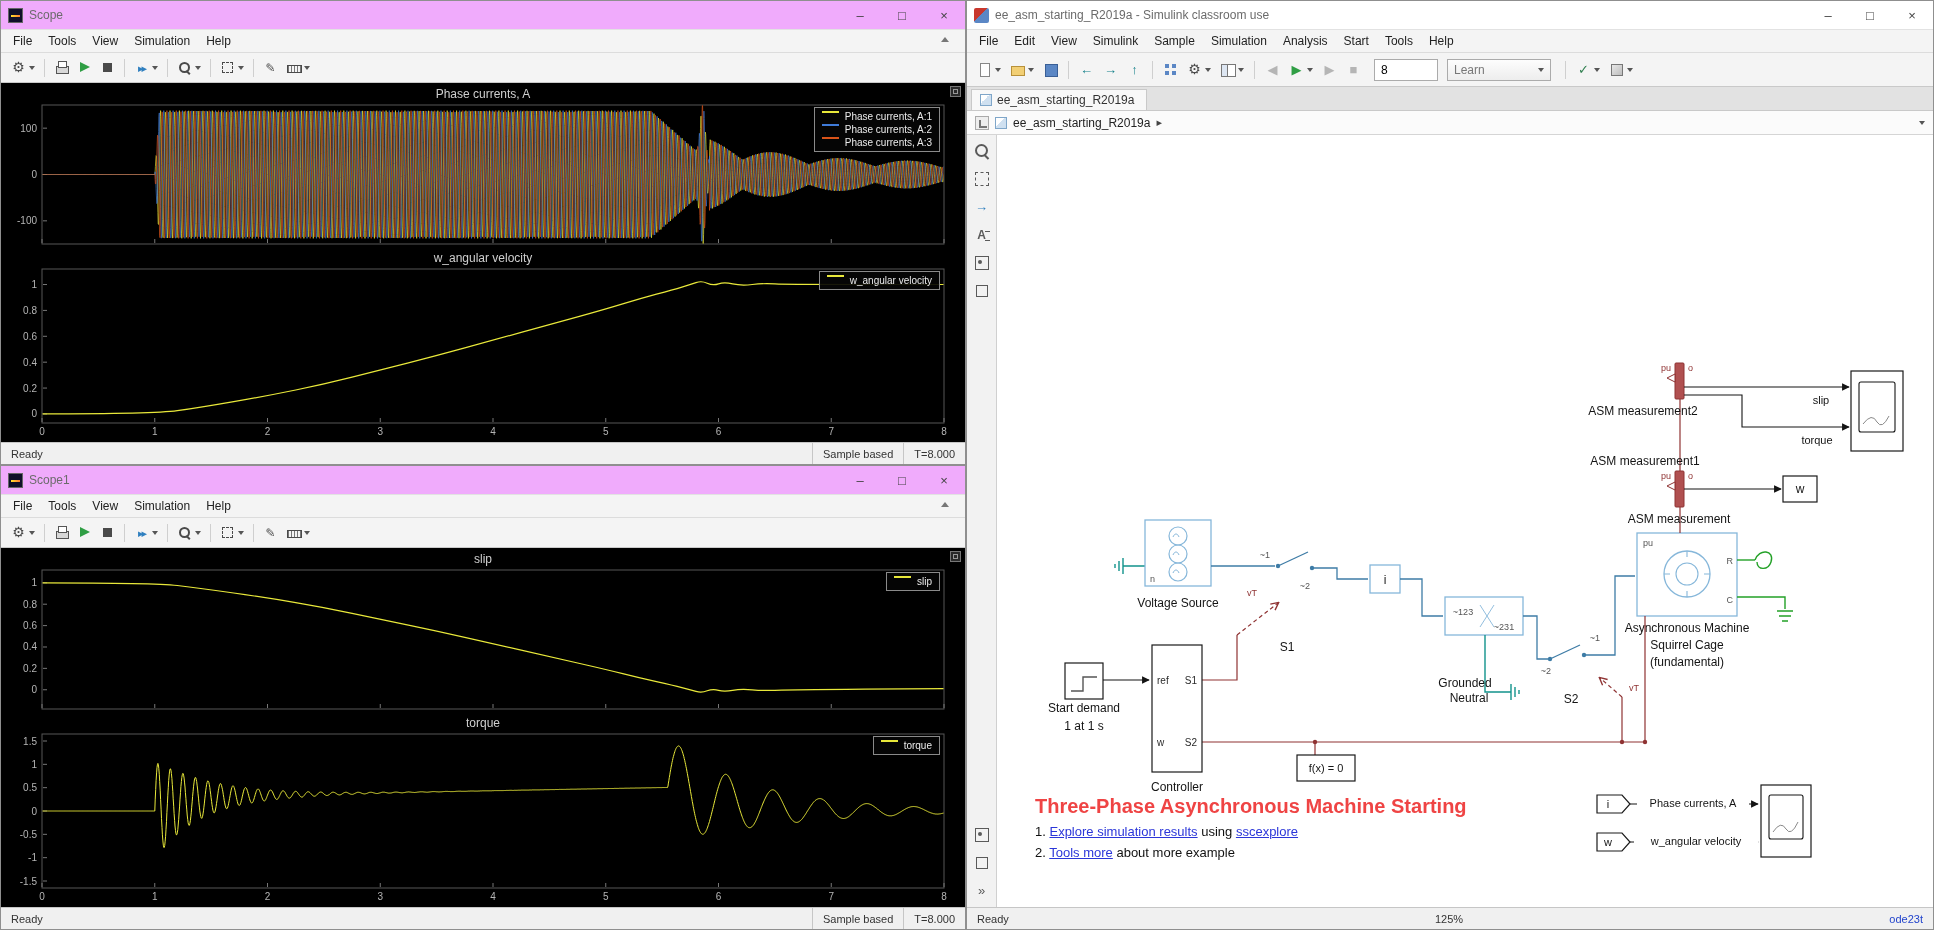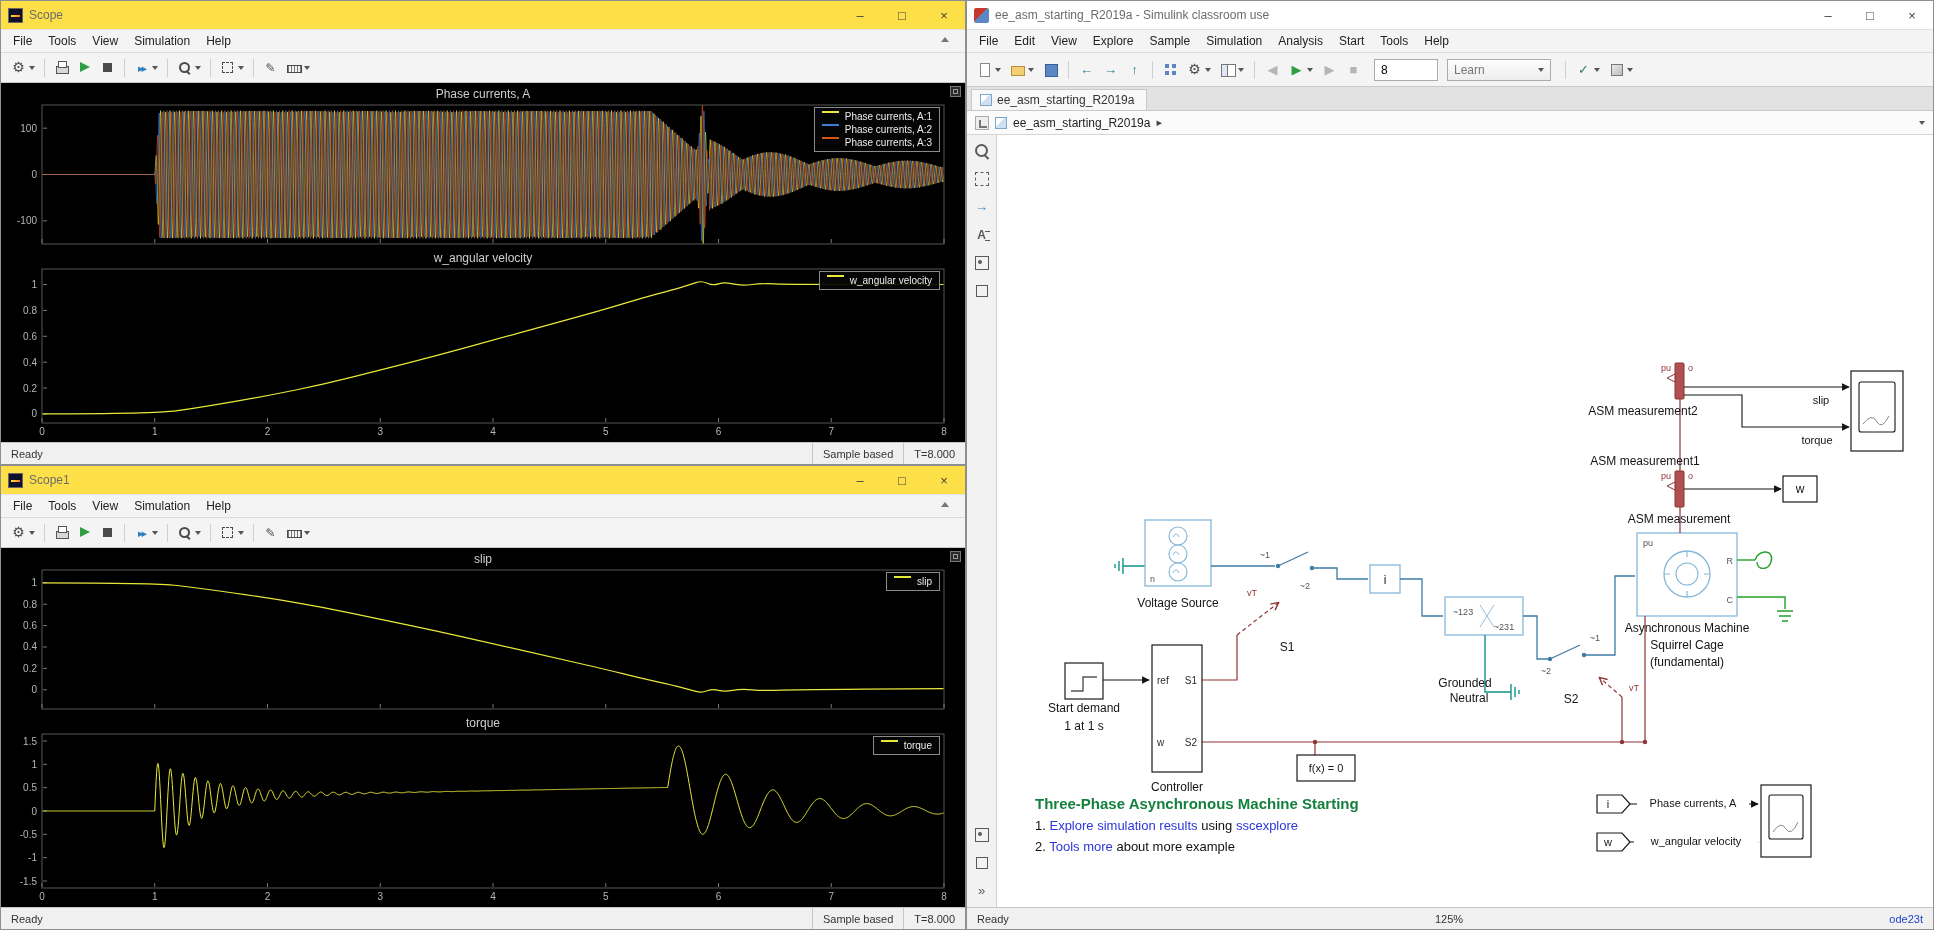--- a/index.html
+++ b/index.html
@@ -1,21 +1,21 @@
 <!DOCTYPE html>
 <html><head>
 <meta charset="utf-8">
 <style>
   *{box-sizing:border-box;margin:0;padding:0}
   body{font-family:"Liberation Sans","DejaVu Sans",sans-serif;font-size:12px;color:#222;background:#0e2238}
   .desktop{position:relative;width:1934px;height:930px;background:#0e2238;overflow:hidden}
 
   
   .window{position:absolute;background:#f0f0f0;border:1px solid #8f8f8f;display:flex;flex-direction:column}
-  .titlebar{height:28px;background:#fde047;display:flex;align-items:center;flex:0 0 28px}
+  .titlebar{height:28px;background:#f0abfc;display:flex;align-items:center;flex:0 0 28px}
   .titlebar .title{margin-left:6px;color:#6b6b6b;font-size:12px;white-space:nowrap}
   .win-buttons{margin-left:auto;display:flex;height:100%}
   .win-btn{width:42px;display:flex;align-items:center;justify-content:center;color:#444;font-size:13px}
   .app-ico{width:15px;height:15px;margin-left:7px;flex:0 0 15px;position:relative}
   .scope-ico{background:#10102a;border:1px solid #666}
   .scope-ico::after{content:"";position:absolute;left:2px;right:2px;top:6px;height:2px;background:linear-gradient(90deg,#ffe12e,#ff7c2e)}
   .slk-ico{background:linear-gradient(135deg,#c8372d 0 45%,#5b87c5 45% 100%);border-radius:2px}
   .menubar{height:24px;display:flex;align-items:center;background:#f4f4f4;border-top:1px solid #e2e2e2;border-bottom:1px solid #dcdcdc;flex:0 0 24px;padding:8px 4px}
   .menu-item{padding:3px 8px;color:#222}
   .chev-up{margin-left:auto;width:0;height:0;border-left:4px solid transparent;border-right:4px solid transparent;border-bottom:5px solid #777;margin-right:8px}
@@ -101,23 +101,23 @@
   .tinym{font-size:9px;fill:#8f3333}
   .eb{fill:#fff;stroke:#86b7da;stroke-width:1.3}
   .kb{fill:#fff;stroke:#1a1a1a;stroke-width:1.2}
   .ew{stroke:#3e7ca6;fill:none;stroke-width:1.3}
   .tw{stroke:#12938c;fill:none;stroke-width:1.4}
   .mw{stroke:#8f3333;fill:none;stroke-width:1.2}
   .mwd{stroke:#8f3333;fill:none;stroke-width:1.2;stroke-dasharray:4 3}
   .gw{stroke:#23a127;fill:none;stroke-width:1.4}
   .kw{stroke:#141414;fill:none;stroke-width:1.1}
   .annotation{position:absolute;left:38px;top:660px;width:460px}
-  .ann-title{font-size:15px;font-weight:bold;color:#15803d}
+  .ann-title{font-size:20px;font-weight:bold;color:#ef4444}
   .ann-item{font-size:13px;margin-top:6px;color:#111}
-  .ann-item a{color:#2b36d9;cursor:pointer}
+  .ann-item a{color:#2b36d9;text-decoration:underline;cursor:pointer}
   .slk-status{justify-content:space-between;padding:0 10px}
   .solver-link{color:#2244cc}
 </style>
 </head>
 <body>
 
 <div class="desktop">
 
   <div class="window" style="left:0;top:0;width:966px;height:465px">
     <div class="titlebar">
@@ -424,21 +424,21 @@
       <div class="win-buttons">
         <span class="win-btn">–</span>
         <span class="win-btn">□</span>
         <span class="win-btn">×</span>
       </div>
     </div>
     <div class="menubar">
         <span class="menu-item">File</span>
         <span class="menu-item">Edit</span>
         <span class="menu-item">View</span>
-        <span class="menu-item">Explore</span>
+        <span class="menu-item">Simulink</span>
         <span class="menu-item">Sample</span>
         <span class="menu-item">Simulation</span>
         <span class="menu-item">Analysis</span>
         <span class="menu-item">Start</span>
         <span class="menu-item">Tools</span>
         <span class="menu-item">Help</span>
       </div>
     <div class="toolbar slk-toolbar">
       <span class="tbtn">
           <span class="ic page"></span>

